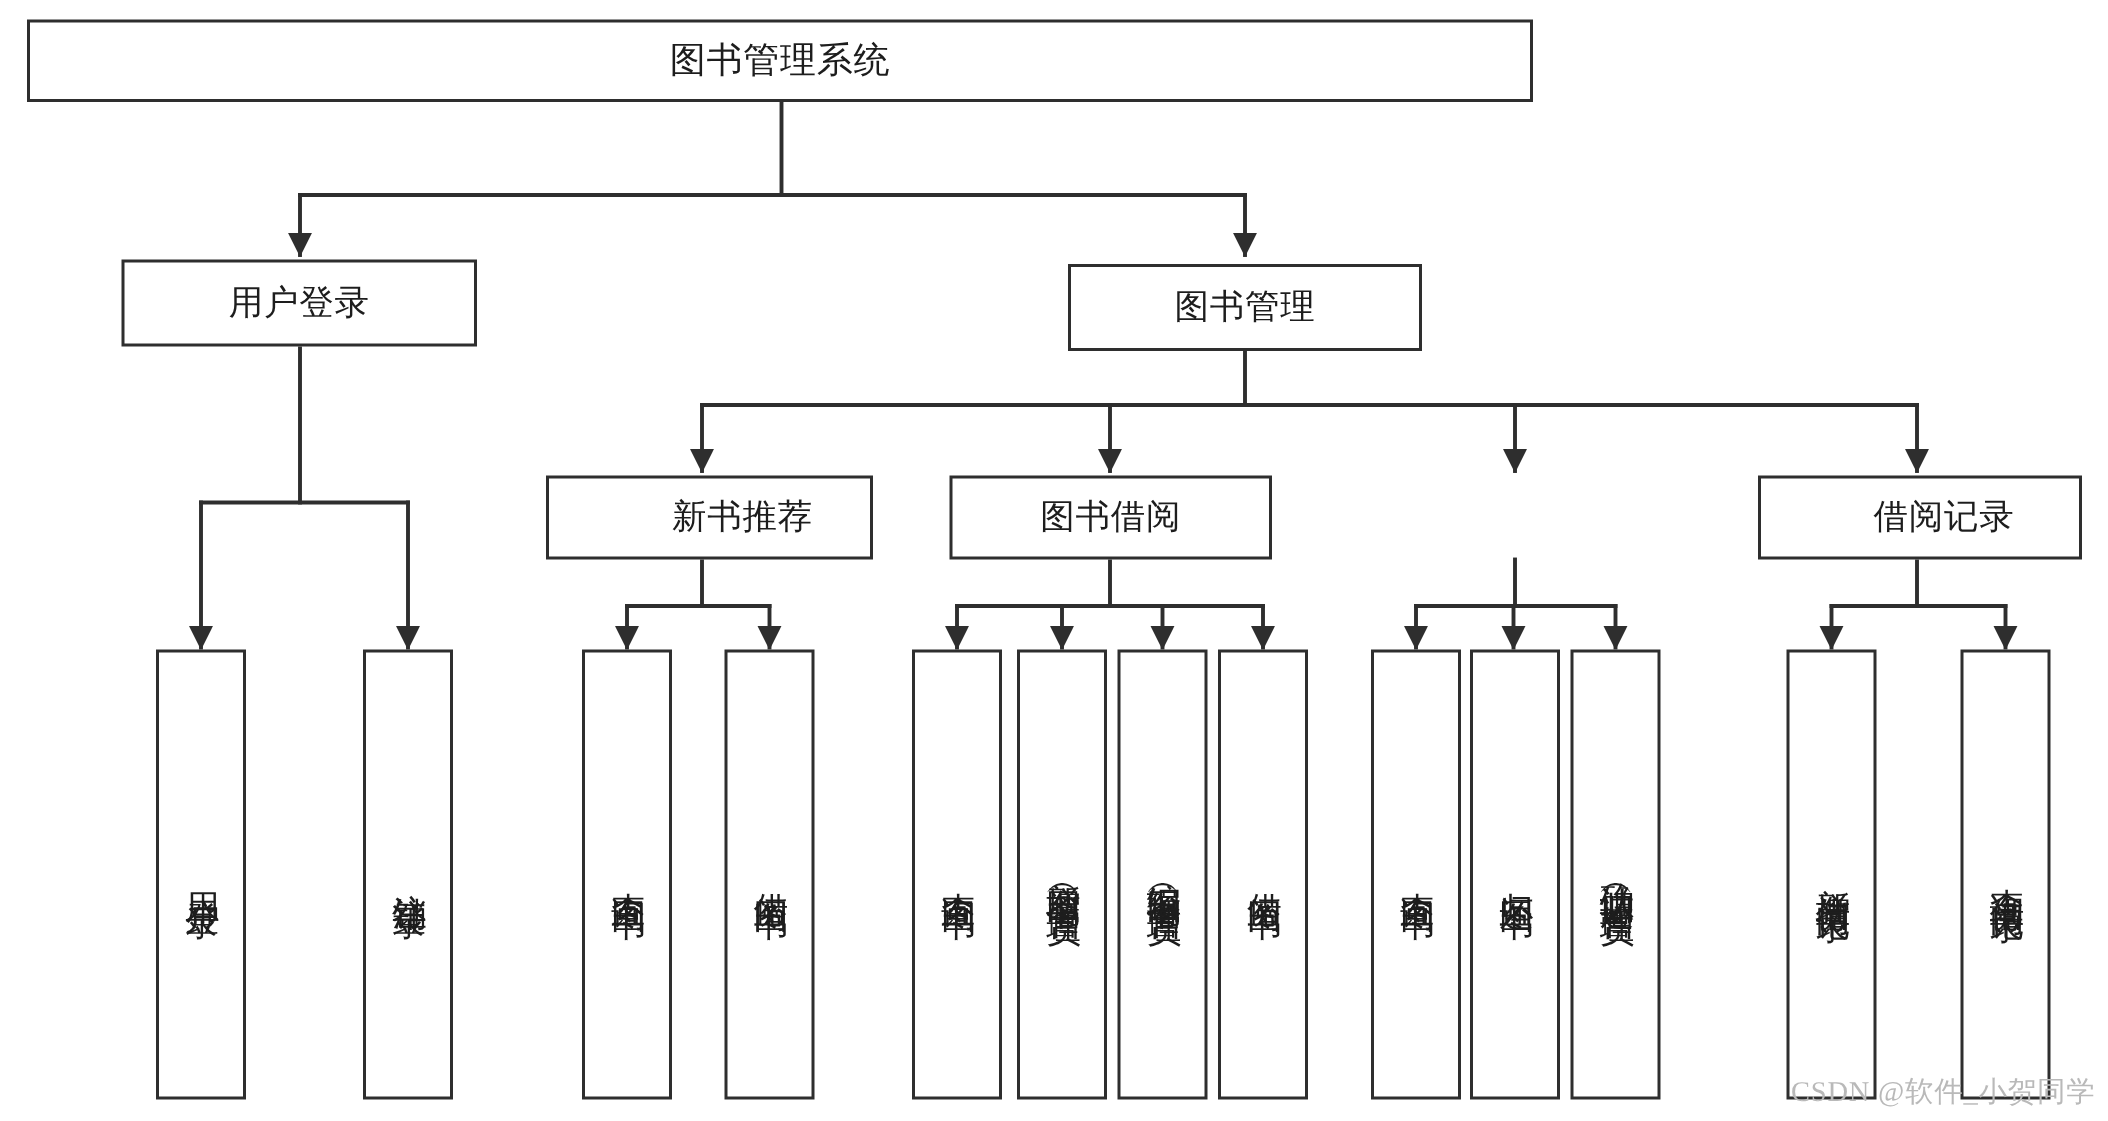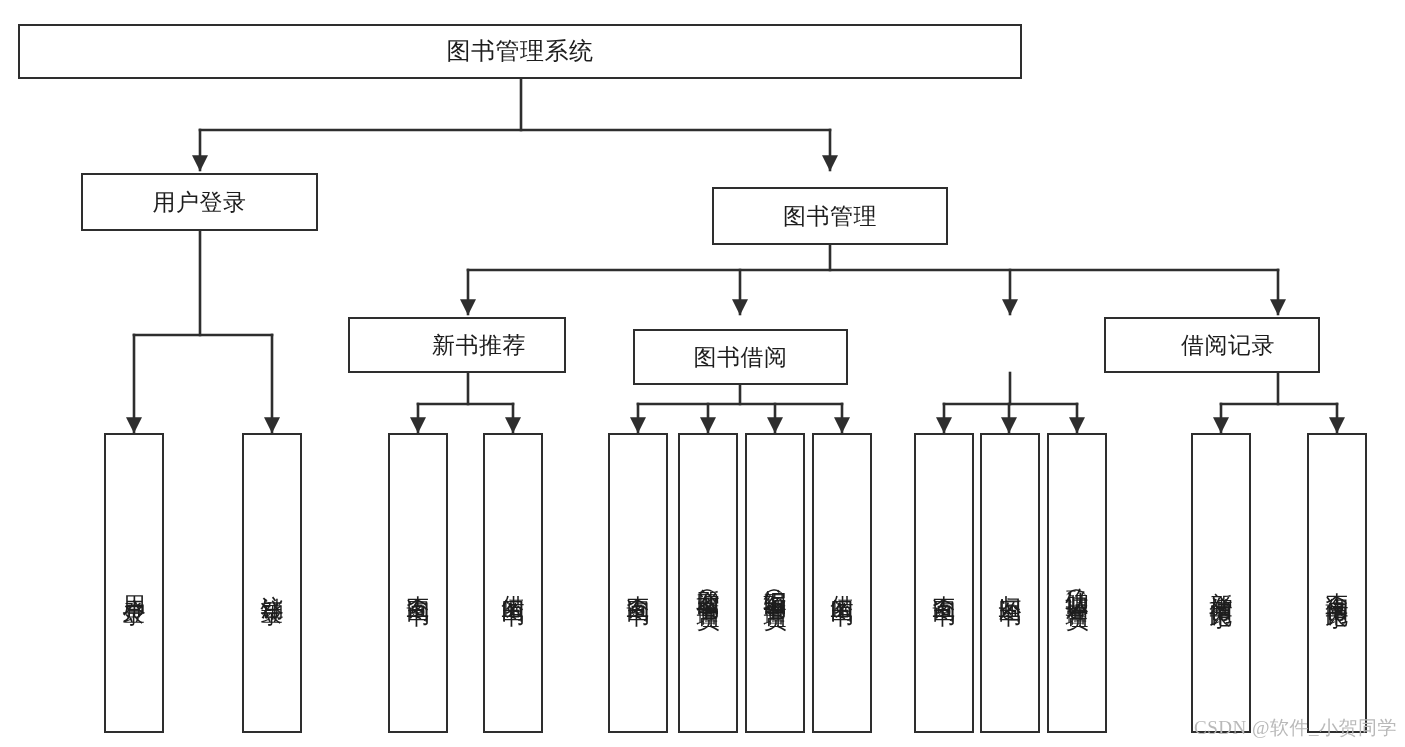--- a/index.html
+++ b/index.html
@@ -126,42 +126,42 @@
       <path d="M 1009 404 L 1009 432" marker-end="url(#arrow)"></path>
       <path d="M 1077 404 L 1077 432" marker-end="url(#arrow)"></path>
 
       <path d="M 1278 373 L 1278 404"></path>
       <path d="M 1221 404 L 1337 404"></path>
       <path d="M 1221 404 L 1221 432" marker-end="url(#arrow)"></path>
       <path d="M 1337 404 L 1337 432" marker-end="url(#arrow)"></path>
     </g>
   </svg>
 
-  <div class="node h root" style="left:18px; top:13px; width:1004px; height:55px;margin-top:11px;">
+  <div class="node h root" style="left:18px; top:13px; width:1004px; height:55px;">
     <span class="label">图书管理系统</span>
   </div>
 
   <div class="node h" style="left:81px; top:173px; width:237px; height:58px;">
     <span class="label">用户登录</span>
   </div>
 
-  <div class="node h" style="left:712px; top:187px; width:236px; height:58px;">
+  <div class="node h" style="left:712px; top:176px; width:236px; height:58px;">
     <span class="label">图书管理</span>
   </div>
 
-  <div class="node h" style="left:348px; top:317px; width:218px; height:56px;padding-left:44px;">
+  <div class="node h" style="left:364px; top:317px; width:218px; height:56px;padding-left:44px;">
     <span class="label">新书推荐</span>
   </div>
 
-  <div class="node h" style="left:633px; top:329px; width:215px; height:56px;">
+  <div class="node h" style="left:633px; top:317px; width:215px; height:56px;">
     <span class="label">图书借阅</span>
   </div>
 
 
-  <div class="node h" style="left:1104px; top:317px; width:216px; height:56px;padding-left:32px;">
+  <div class="node h" style="left:1172px; top:317px; width:216px; height:56px;padding-left:32px;">
     <span class="label">借阅记录</span>
   </div>
 
   <div class="node v" style="left:104px; top:433px; width:60px; height:300px;">
     <span class="label">用户登录</span>
   </div>
 
   <div class="node v" style="left:242px; top:433px; width:60px; height:300px;">
     <span class="label">注销登录</span>
   </div>

